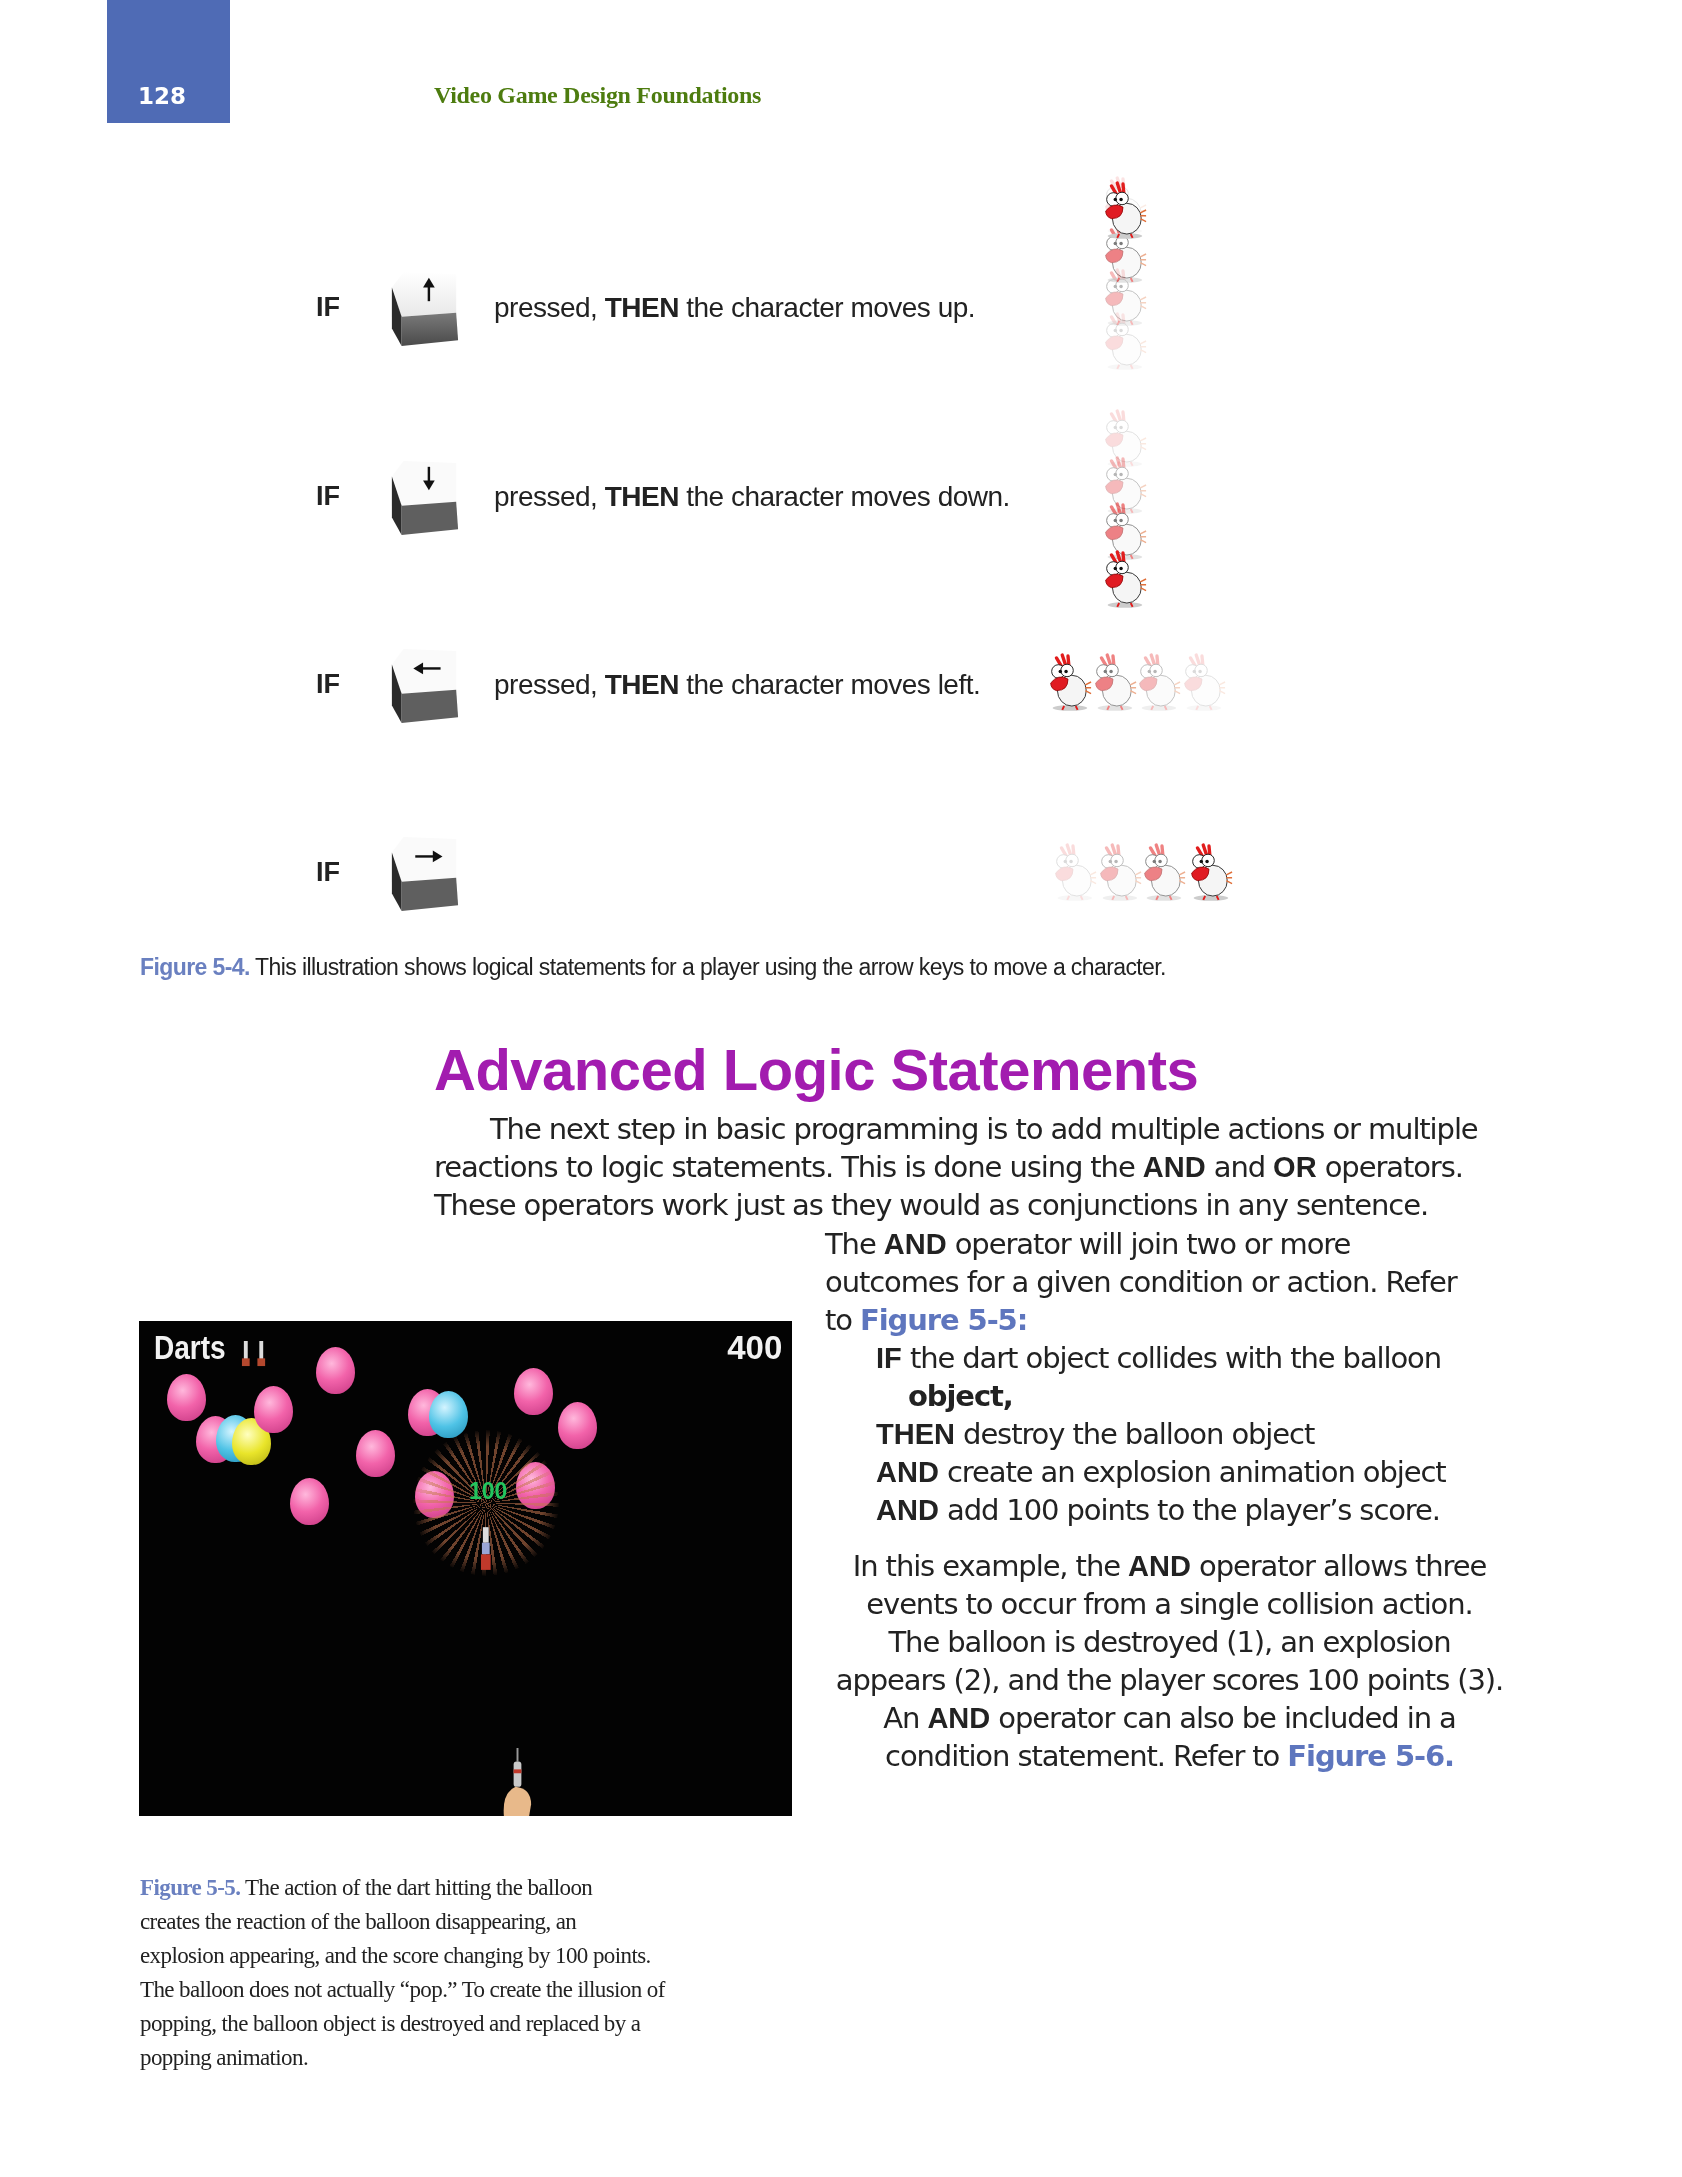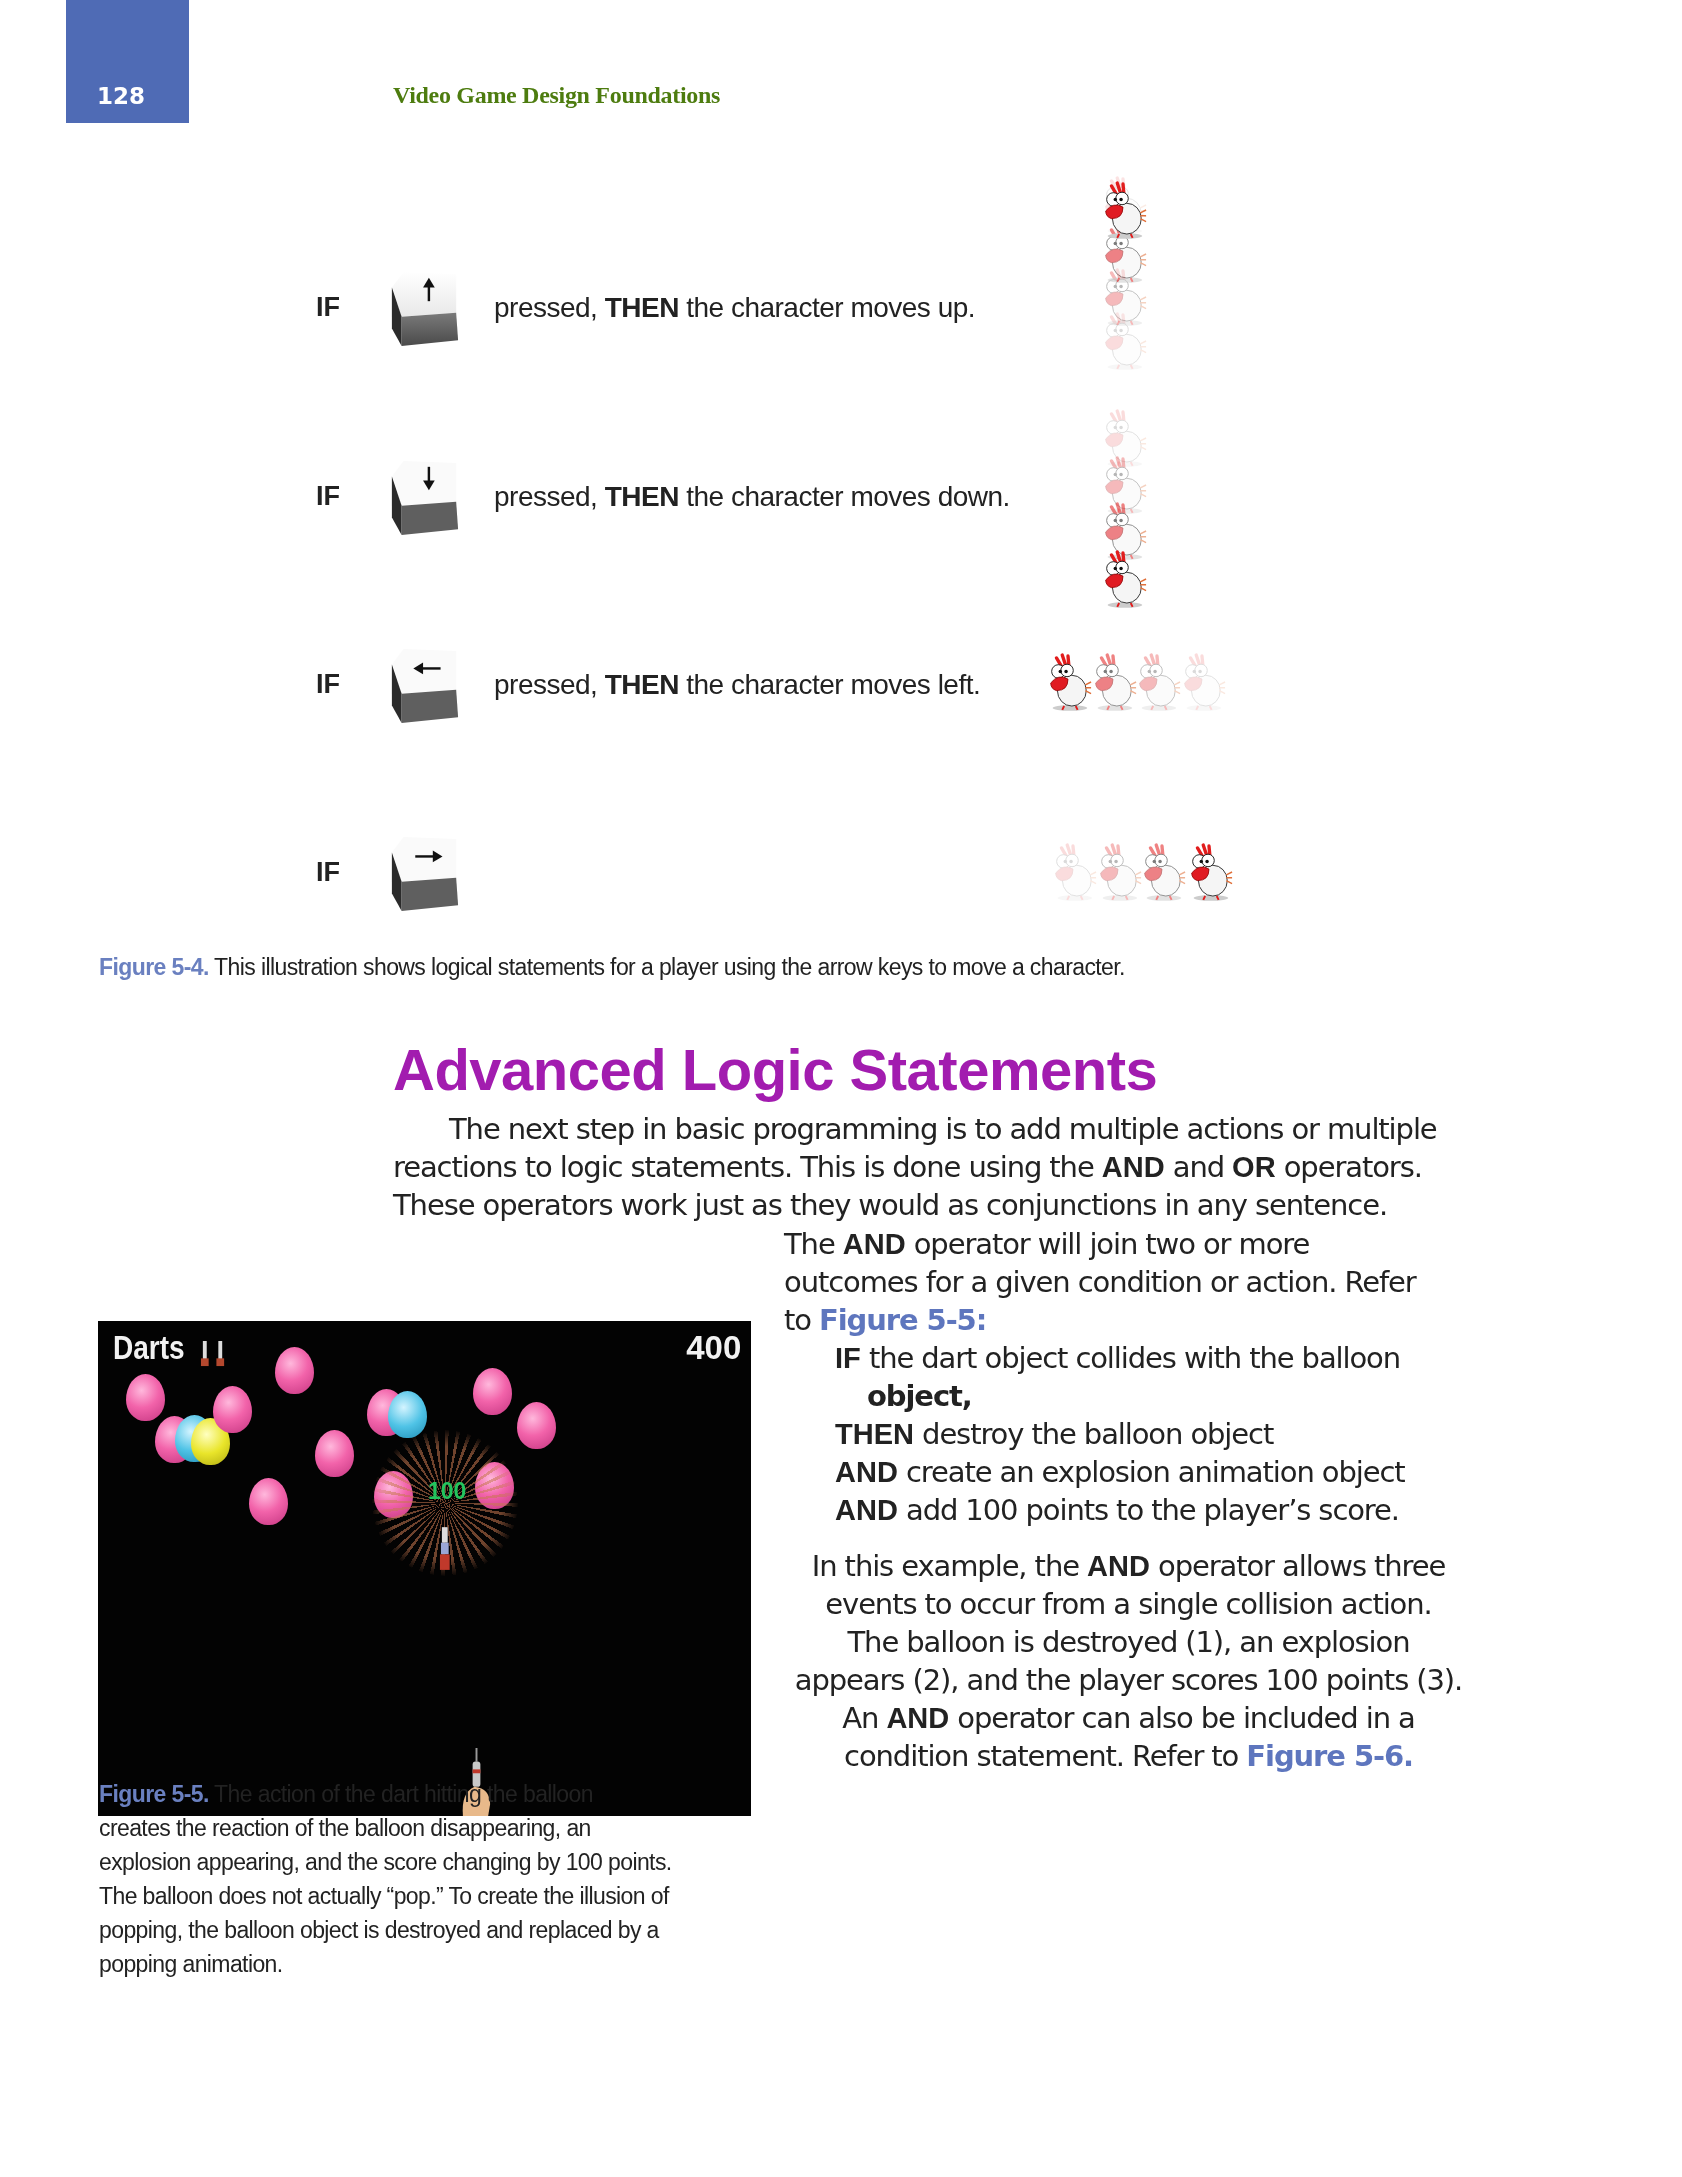--- a/index.html
+++ b/index.html
@@ -1,17 +1,17 @@
 <!DOCTYPE html>
 <html><head>
 <meta charset="utf-8">
 <style>
   html, body { margin:0; padding:0; background:#ffffff; }
   body { width:1683px; height:2178px; position:relative; overflow:hidden; }
-  .abs { position:absolute; }
+  .abs { position:absolute;margin-left:41px; }
   .page-tab { left:66px; top:0; width:123px; height:123px; background:#4F6BB5; }
   .page-num { left:66px; top:83px; width:123px; text-align:left; padding-left:31px; box-sizing:border-box;
     color:#fff; font-family:"DejaVu Sans", sans-serif; font-weight:bold; font-size:23px; }
   .running-head { left:393px; top:82px; font-family:Liberation Serif, serif; font-weight:bold;
     font-size:24px; color:#4d7c0f; letter-spacing:-0.3px; }
 
   .logic-row { position:absolute; left:316px; height:87px; display:flex; align-items:center; }
   .if-label { font-family:"Liberation Sans", sans-serif; font-weight:bold; font-size:27px; color:#222; width:72px; }
   .key { width:74px; height:80px; position:relative; margin-right:32px; }
   .key svg { width:74px; height:80px; }
@@ -264,21 +264,21 @@
       <rect x="2" y="28" width="10" height="16" fill="#c0392b"></rect>
   </svg>
   <svg style="position:absolute; left:359px; top:427px; width:39px; height:68px;" viewBox="0 0 40 70" width="39" height="68">
     <line x1="20" y1="0" x2="20" y2="14" stroke="#999" stroke-width="2"></line>
     <rect x="16" y="14" width="8" height="26" rx="3" fill="#c9c9c9"></rect>
       <rect x="16" y="22" width="8" height="4" fill="#c0392b"></rect>
     <path d="M6 70 Q4 46 18 40 Q34 42 34 58 L32 70Z" fill="#e8b98a"></path>
   </svg>
 </div>
 
-<div class="abs caption" style="left:99px; top:1777px; width:679px; line-height:34px;">
+<div class="abs caption" style="left:99px; top:1871px; width:679px; line-height:34px;font-family:Liberation Serif, serif;">
   <div><span class="fig-label">Figure 5-5.</span><span> The action of the dart hitting the balloon</span></div>
   <div>creates the reaction of the balloon disappearing, an</div>
   <div>explosion appearing, and the score changing by 100 points.</div>
   <div>The balloon does not actually “pop.” To create the illusion of</div>
   <div>popping, the balloon object is destroyed and replaced by a</div>
   <div>popping animation.</div>
 </div>
 
 
 </body></html>

